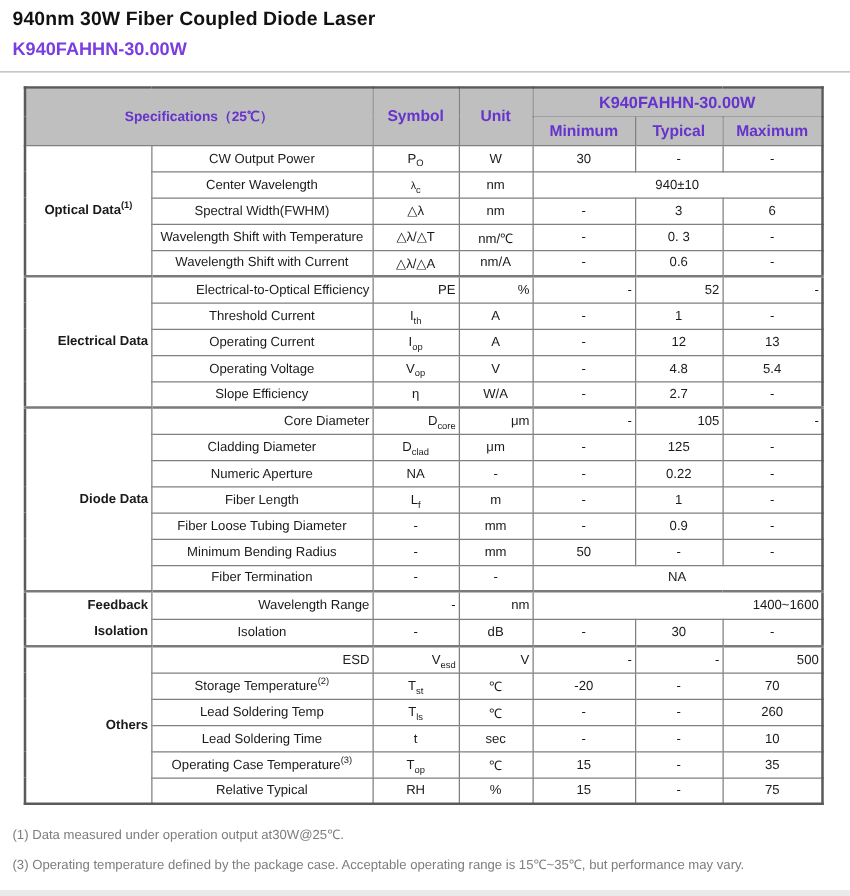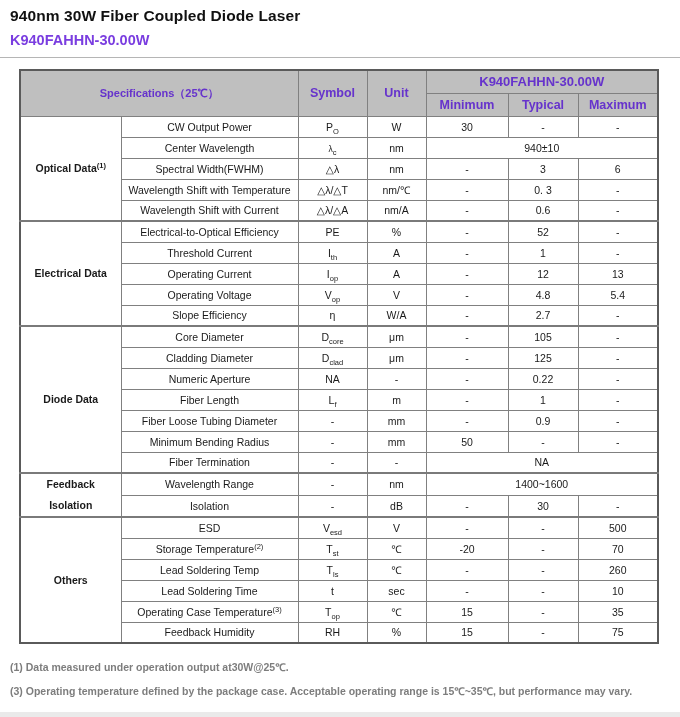--- a/index.html
+++ b/index.html
@@ -56,26 +56,26 @@
     font-size: 10.5px;
     color: #1a1a1a;
     height: 21px;
     background: #ffffff;
   }
   .cat-cell { font-weight: bold; font-size: 11px; }
   .cat-text { white-space: pre-line; line-height: 21px; }
   .spec-table sup { font-size: 7.5px; vertical-align: super; line-height: 0; }
   .spec-table sub { font-size: 7.5px; vertical-align: sub;   line-height: 0; }
   .sym-small { font-size: 8.5px; }
-  tr.section-start td { border-top: 2px solid #7a7a7a; }
+  tr.section-start td { border-top: 2px solid #7a7a7a; text-align: right; }
   .footnotes { margin: 16px 0 0 10px; }
   .footnotes p {
     margin: 0 0 10px 0;
     font-size: 10.5px;
-    font-weight: bold;
+    font-weight: normal;
     color: #7d7d7d;
   }
   .bottom-strip {
     position: absolute;
     left: 0; bottom: 0;
     width: 100%; height: 5px;
     background: #eaeaea;
   }
 </style>
 </head>
@@ -297,21 +297,21 @@
       </tr>
       <tr>
         <td><span>Operating Case Temperature</span><sup>(3)</sup></td>
         <td><span>T</span><sub>op</sub></td>
         <td>℃</td>
         <td>15</td>
         <td>-</td>
         <td>35</td>
       </tr>
       <tr>
-        <td><span>Feedback Humidity</span></td>
+        <td><span>Relative Typical</span></td>
         <td><span>RH</span></td>
         <td>%</td>
         <td>15</td>
         <td>-</td>
         <td>75</td>
       </tr>
     </tbody>
 </table>
 
 <div class="footnotes">

